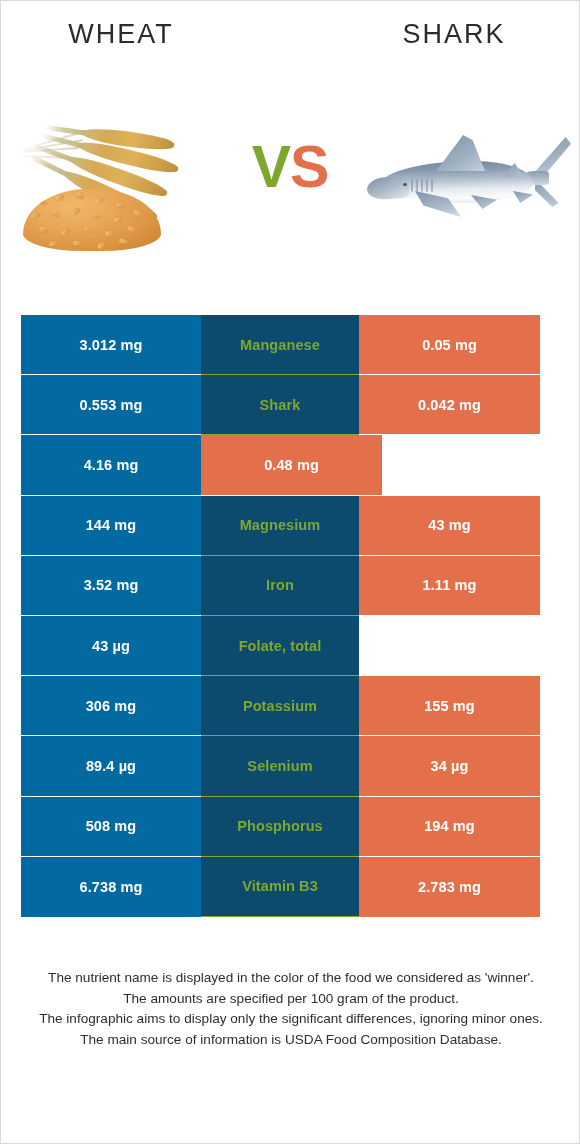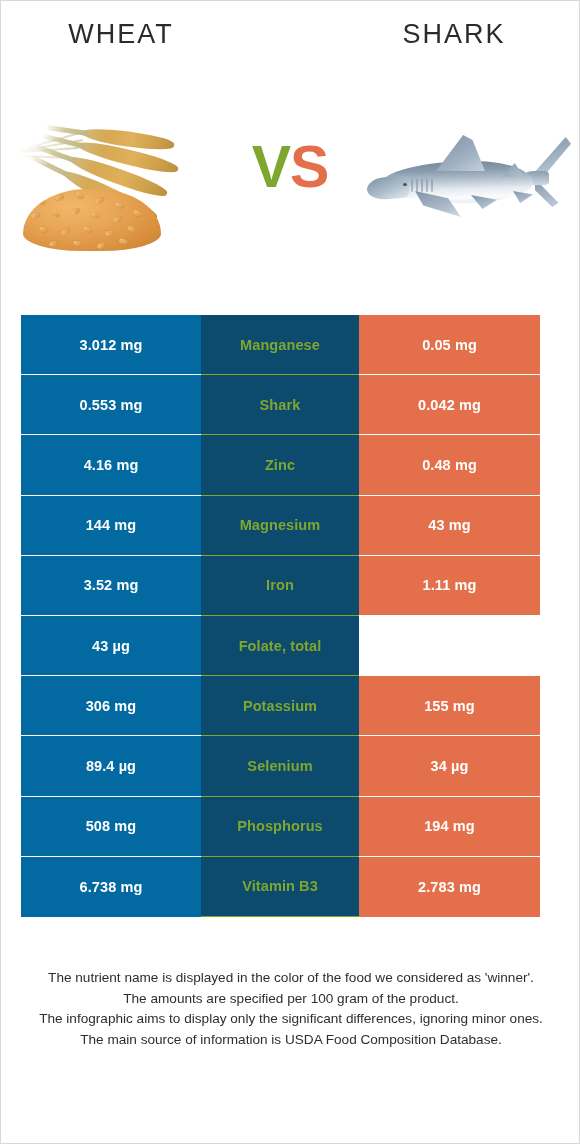--- a/index.html
+++ b/index.html
@@ -309,21 +309,20 @@
     </div>
 
     <div class="row">
       <div class="cell cell-left">0.553 mg</div>
       <div class="cell cell-mid">Shark</div>
       <div class="cell cell-right">0.042 mg</div>
     </div>
 
     <div class="row">
       <div class="cell cell-left">4.16 mg</div>
-      <div class="cell cell-mid">Zinc</div>
       <div class="cell cell-right">0.48 mg</div>
     </div>
 
     <div class="row">
       <div class="cell cell-left">144 mg</div>
       <div class="cell cell-mid">Magnesium</div>
       <div class="cell cell-right">43 mg</div>
     </div>
 
     <div class="row">

